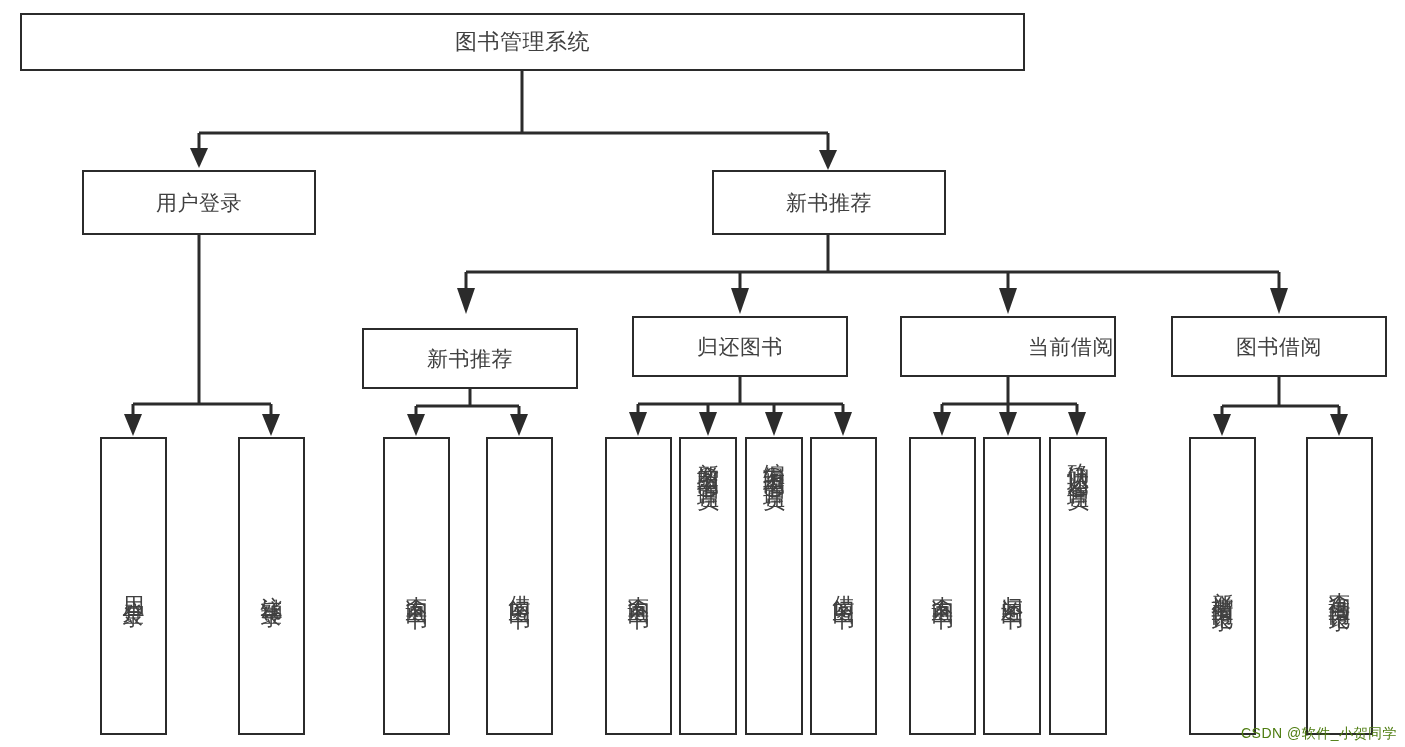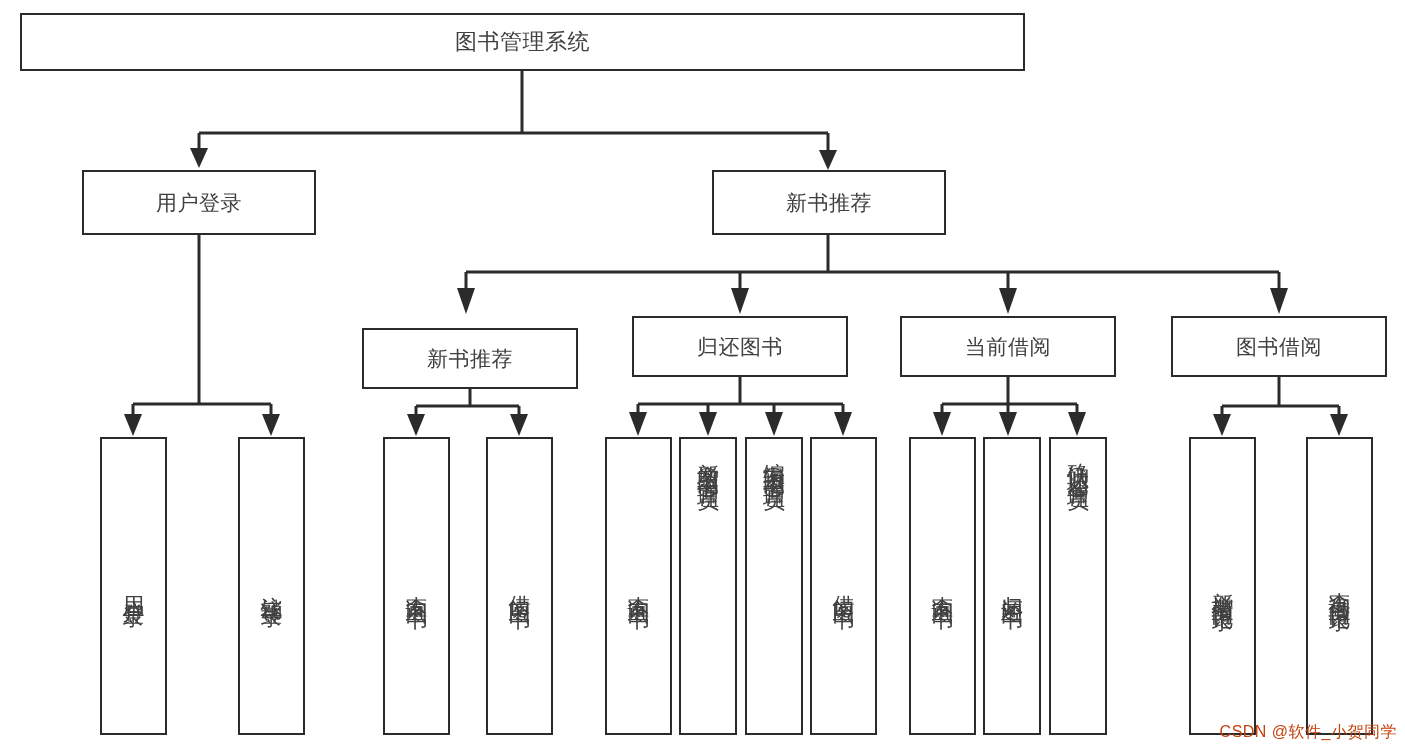--- a/index.html
+++ b/index.html
@@ -65,22 +65,22 @@
     white-space: nowrap;
   }
   .node.vert.center {
     align-items: center;
     padding-top: 0;
   }
   .watermark {
     position: absolute;
     right: 8px;
     bottom: 4px;
-    font-size: 16px;
-    color: #c2410c;
+    font-size: 14px;
+    color: #4d7c0f;
     letter-spacing: 0.5px;
     white-space: nowrap;
     user-select: none;
   }
 </style>
 </head>
 <body>
 
 <div id="canvas">
 
@@ -171,21 +171,21 @@
   </div>
 
   <div class="node horiz" style="left:362px; top:316px; width:216px; height:61px;margin-top:12px;">
     <span class="lbl">新书推荐</span>
   </div>
 
   <div class="node horiz" style="left:632px; top:316px; width:216px; height:61px;">
     <span class="lbl">归还图书</span>
   </div>
 
-  <div class="node horiz" style="left:900px; top:316px; width:216px; height:61px;">
+  <div class="node horiz" style="left:900px; top:316px; width:216px; height:61px;justify-content:flex-end;">
     <span class="lbl">当前借阅</span>
   </div>
 
   <div class="node horiz" style="left:1171px; top:316px; width:216px; height:61px;">
     <span class="lbl">图书借阅</span>
   </div>
 
   <div class="node vert center" style="left:100px; top:437px; width:67px; height:298px;">
     <span class="lbl">用户登录</span>
   </div>

